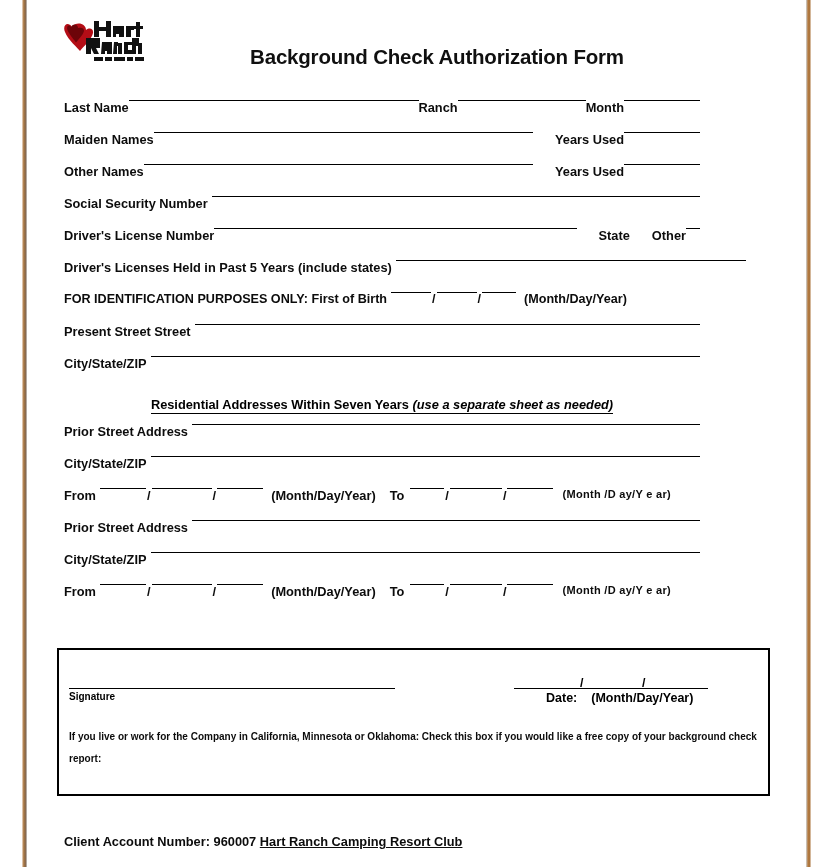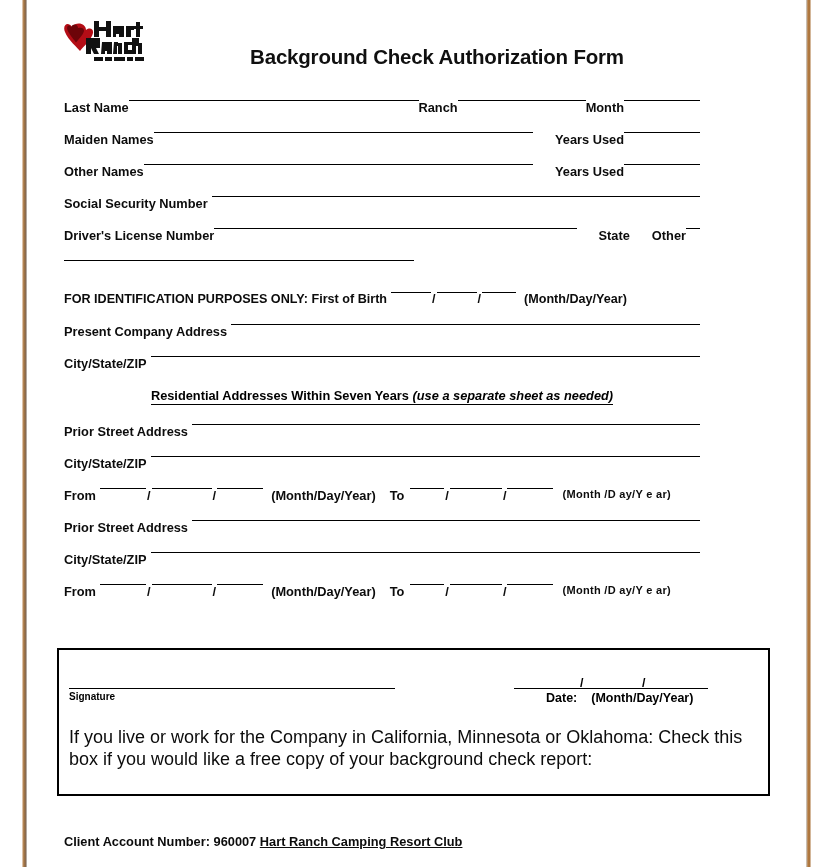--- a/index.html
+++ b/index.html
@@ -101,21 +101,21 @@
   .slash { padding: 0 1px 1px 1px; font-weight: bold; }
   .paren { padding-left: 8px; font-weight: bold; }
   .paren.small { font-size: 11px; padding-left: 9px; letter-spacing: .3px; }
 
   .row.dob { font-size: 12.6px; }
 
   
   .section-head {
     height: 34px;
     display: flex;
-    align-items: flex-start;
+    align-items: center;
     justify-content: center;
     font-size: 12.8px;
     font-weight: bold;
     padding-bottom: 2px;
   }
   .section-head span {
     border-bottom: 1.6px solid #000;
     padding-bottom: 1px;
   }
   .section-head i { font-style: italic; }
@@ -173,22 +173,22 @@
     font-weight: bold;
     padding-left: 32px;
   }
   .date-label .dparen { margin-left: 14px; }
 
   .ca-note {
     position: absolute;
     left: 10px;
     top: 76px;
     width: 690px;
-    font-size: 18px;
-    font-weight: normal;
+    font-size: 10px;
+    font-weight: bold;
     line-height: 22px;
     color: #0c0c0c;
   }
 
   
   .footer {
     position: absolute;
     left: 36px;
     top: 834px;
     font-size: 12.8px;
@@ -277,35 +277,36 @@
 
     <div class="row">
       <span class="lbl">Driver's License Number</span>
       <span class="rule fill"></span>
       <span class="lbl gap-l">State</span>
       <span class="lbl gap-l">Other</span>
       <span class="rule w14"></span>
     </div>
 
     <div class="row">
+      <span class="lbl gap-r">Driver's Licenses Held in Past 5 Years (include states)</span>
       <span class="rule w350"></span>
     </div>
 
     <div class="row dob">
       <span class="lbl gap-r">FOR IDENTIFICATION  PURPOSES ONLY: First of Birth</span>
       <span class="rule w40"></span>
       <span class="slash">/</span>
       <span class="rule w40"></span>
       <span class="slash">/</span>
       <span class="rule w34"></span>
       <span class="paren">(Month/Day/Year)</span>
     </div>
 
     <div class="row">
-      <span class="lbl gap-r">Present Company Address</span>
+      <span class="lbl gap-r">Present Street Street</span>
       <span class="rule fill"></span>
     </div>
 
     <div class="row">
       <span class="lbl gap-r">City/State/ZIP</span>
       <span class="rule fill"></span>
     </div>
 
     <div class="section-head">
       <span>

